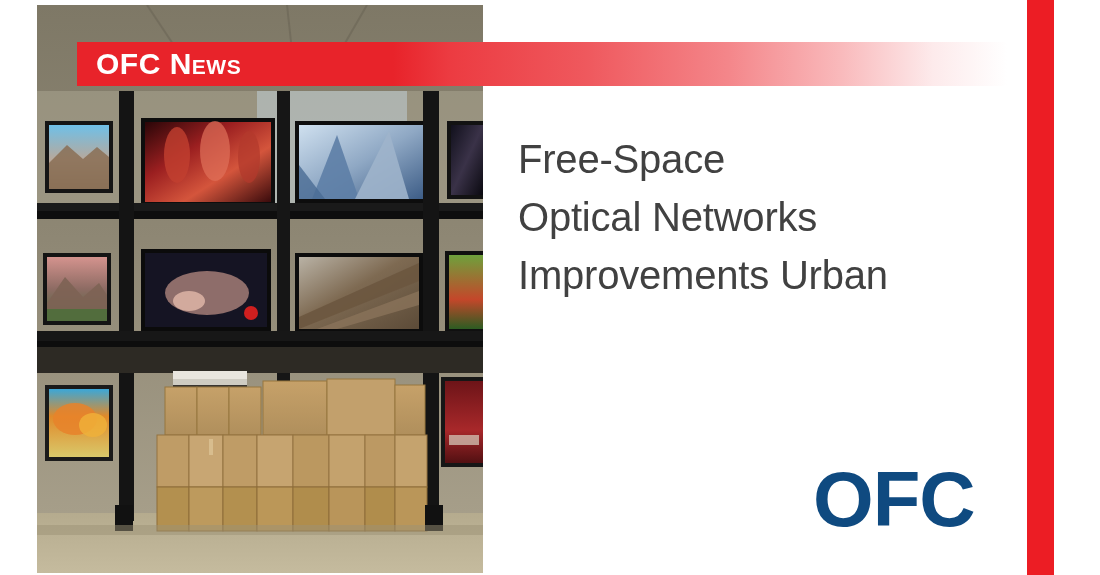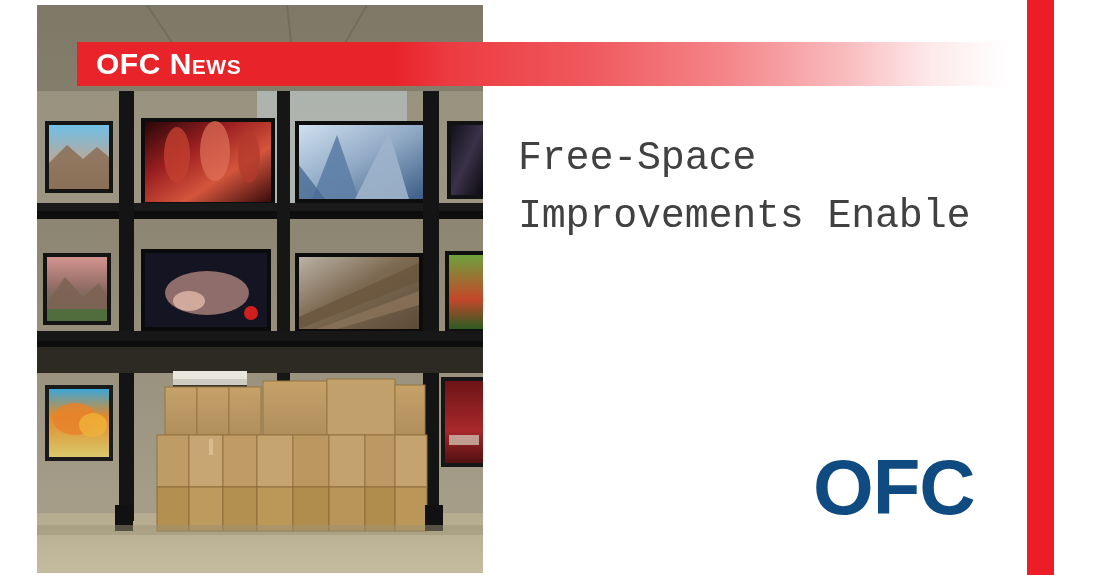--- a/index.html
+++ b/index.html
@@ -76,33 +76,33 @@
 
   
   .headline {
     position: absolute;
     left: 518px;
     top: 130px;
     width: 500px;
   }
   .headline-line {
     color: #414141;
-    font-family: Liberation Mono, monospace;
+    font-family: Liberation Sans, sans-serif;
     font-size: 40px;
     font-weight: 400;
     line-height: 58px;
     letter-spacing: -0.2px;
     white-space: nowrap;
   }
 
   
   .ofc-logo {
     position: absolute;
     left: 813px;
-    top: 452px;
+    top: 464px;
     width: 168px;
     height: 72px;
     text-align: center;
   }
   .ofc-logo svg { display: block; }
   .ofc-logo text {
     font-family: "Liberation Sans", sans-serif;
     font-size: 78px;
     font-weight: bold;
     letter-spacing: -1px;
@@ -280,21 +280,22 @@
 
       <rect x="0" y="520" width="446" height="10" fill="#9c9176" opacity="0.5"></rect>
     </svg>
   </div>
 
   <div class="banner-bar"></div>
   <div class="banner-text">OFC News</div>
 
   <div class="headline">
     <div class="headline-line">Free-Space</div>
-    <div class="headline-line">Improvements Enable</div>
+    <div class="headline-line">Optical Networks</div>
+    <div class="headline-line">Improvements Urban</div>
   </div>
 
   <div class="ofc-logo">
     <svg width="168" height="72" viewBox="0 0 168 72">
       <text x="0" y="62" fill="#0f4a80">OFC</text>
     </svg>
   </div>
 
   <div class="right-stripe"></div>
 

